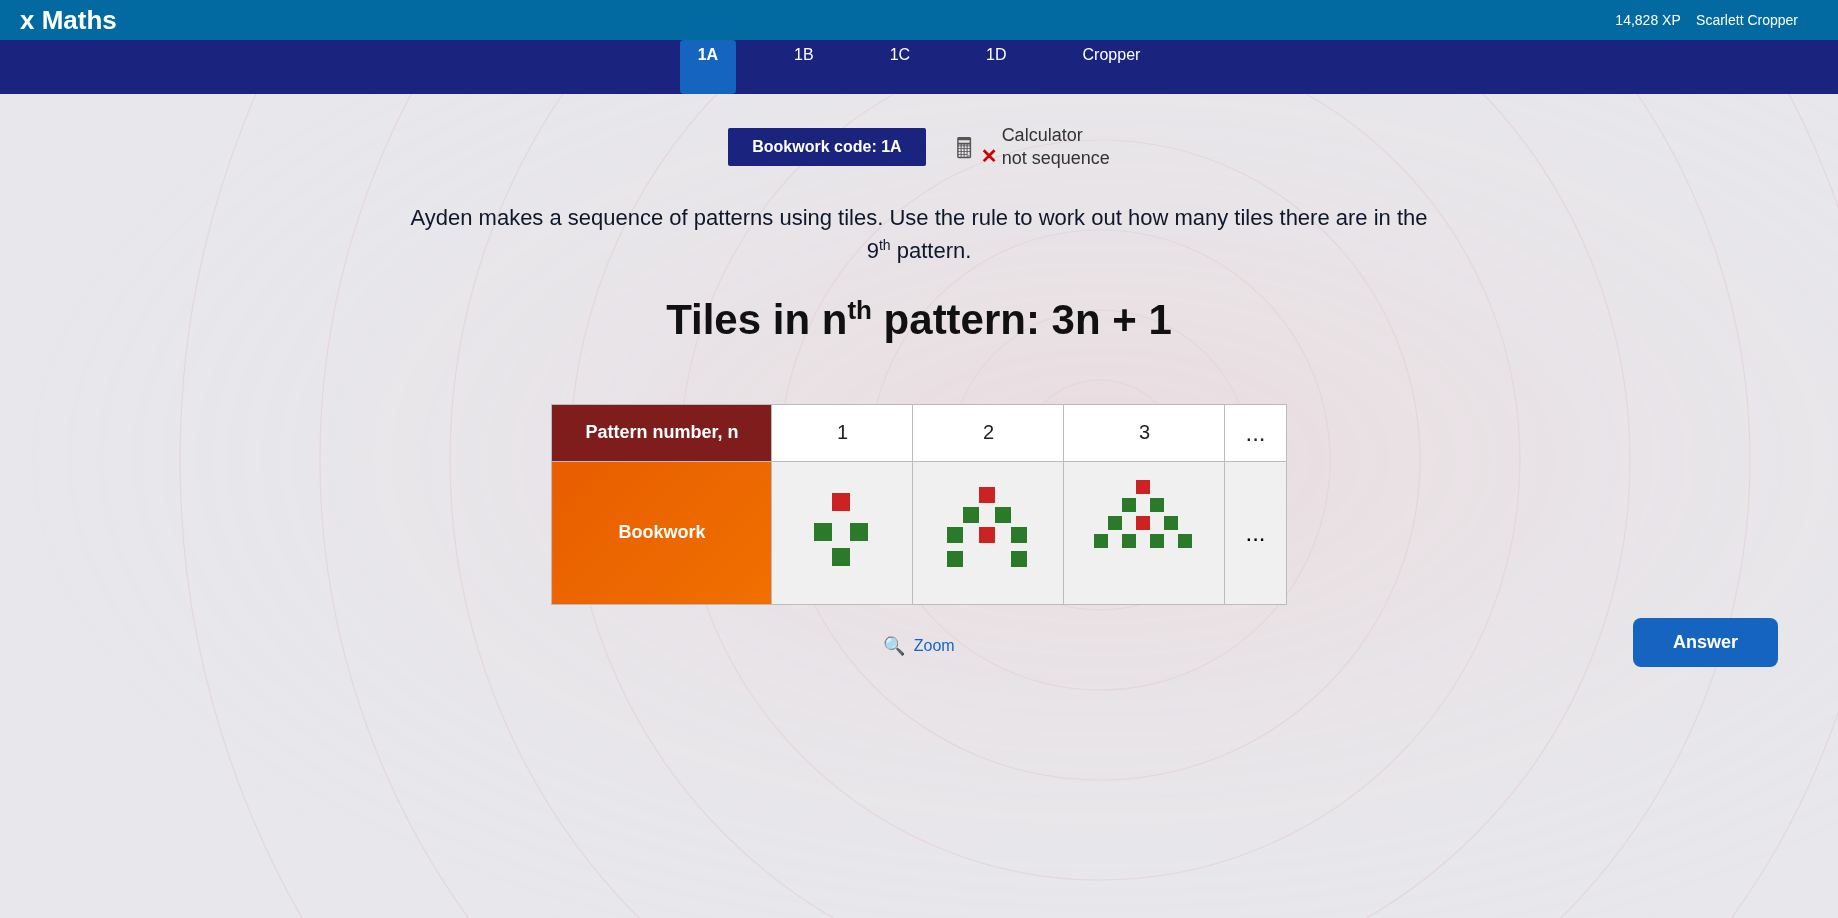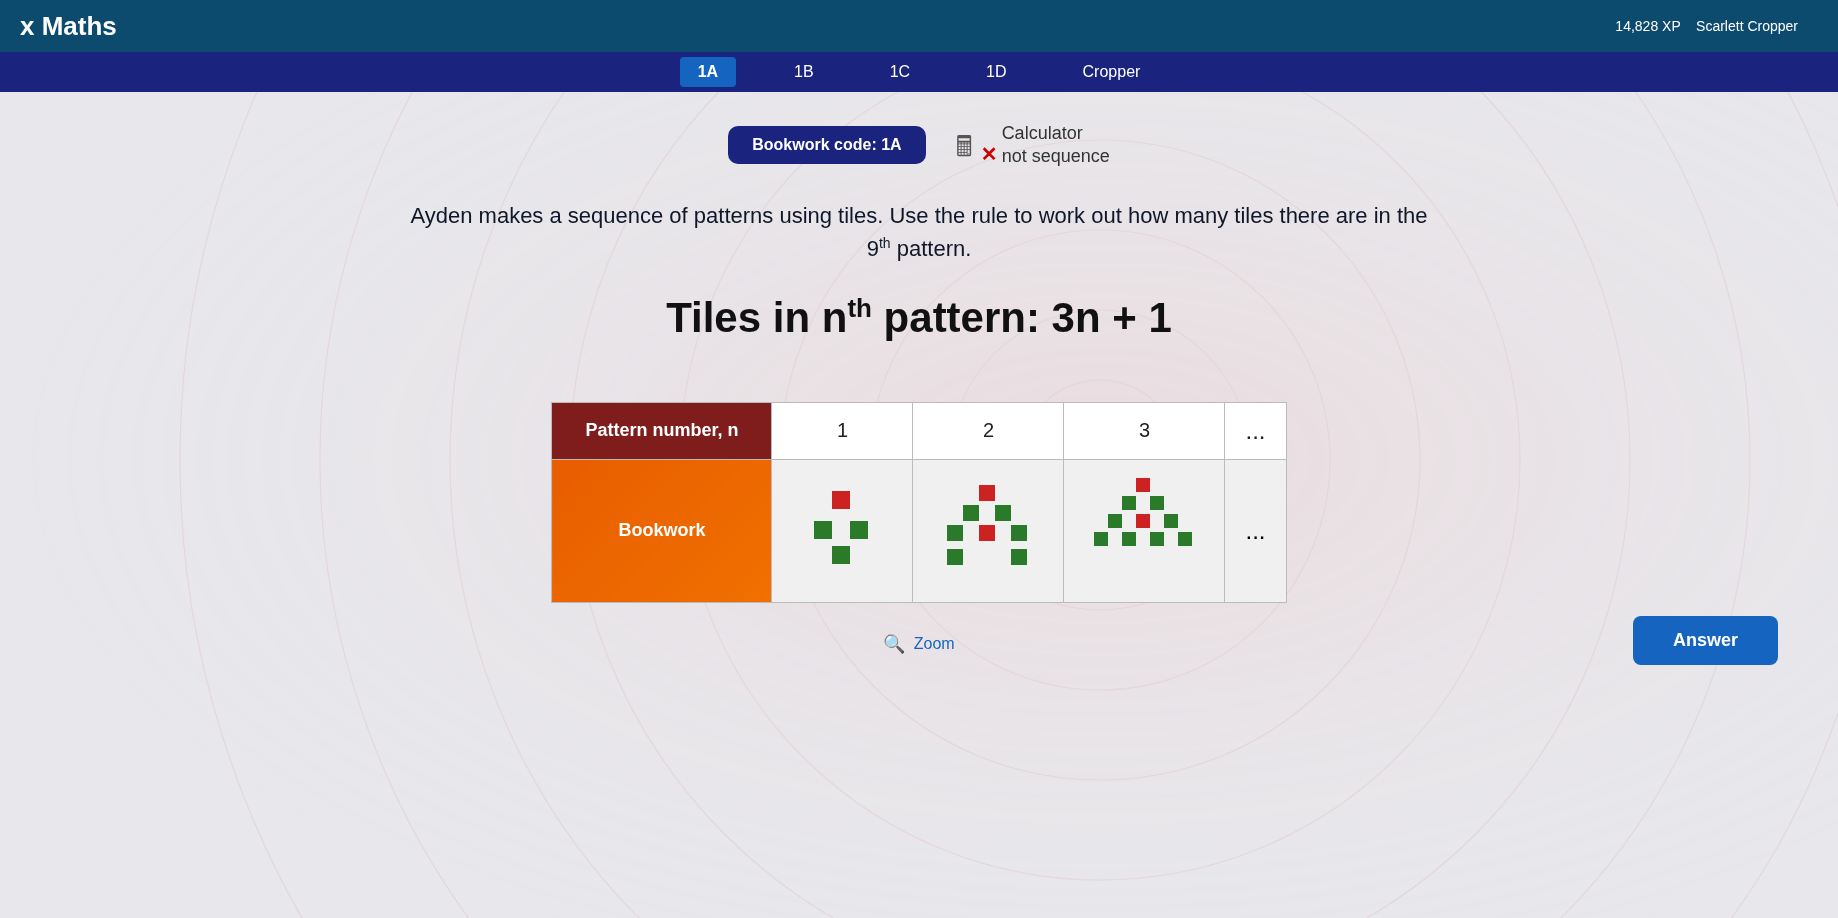--- a/index.html
+++ b/index.html
@@ -6,45 +6,44 @@
     body {
       font-family: Arial, sans-serif;
       background: #e8e8ec;
       width: 1838px;
       min-height: 918px;
       overflow: hidden;
     }
 
     
     .top-bar {
-      background: #0c4a6e;
-      height: 52px;
+      background: #0369a1;
+      height: 40px;
       display: flex;
       align-items: center;
       padding: 4px 20px;
       position: relative;
     }
     .top-bar-title {
       color: white;
       font-size: 26px;
       font-weight: bold;
     }
     .top-bar-user {
       position: absolute;
       right: 40px;
       color: white;
       font-size: 14px;
     }
 
     
     .sub-nav {
       background: #1a237e;
-      height: 40px;
-      display: flex;
-      align-items: center;
+      height: 54px;
+      display: flex;
       justify-content: center;
       gap: 40px;
       position: relative;
     }
     .sub-nav-tab {
       color: white;
       font-size: 16px;
       cursor: pointer;
       padding: 6px 18px;
       border-radius: 4px;
@@ -65,21 +64,21 @@
       display: flex;
       align-items: center;
       justify-content: center;
       gap: 30px;
       margin-bottom: 30px;
     }
     .bookwork-badge {
       background: #1a237e;
       color: white;
       padding: 10px 24px;
-      border-radius: 10px;
+      border-radius: 2px;
       font-size: 16px;
       font-weight: bold;
     }
     .calculator-info {
       display: flex;
       align-items: center;
       gap: 8px;
     }
     .calc-icon-wrap {
       position: relative;

